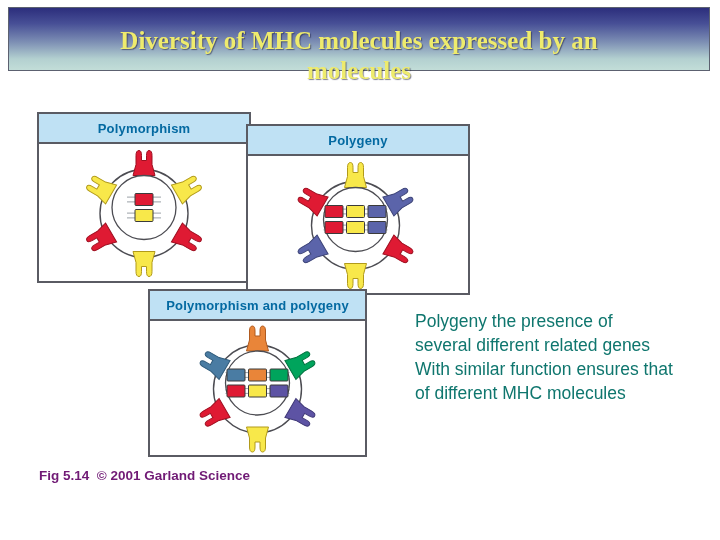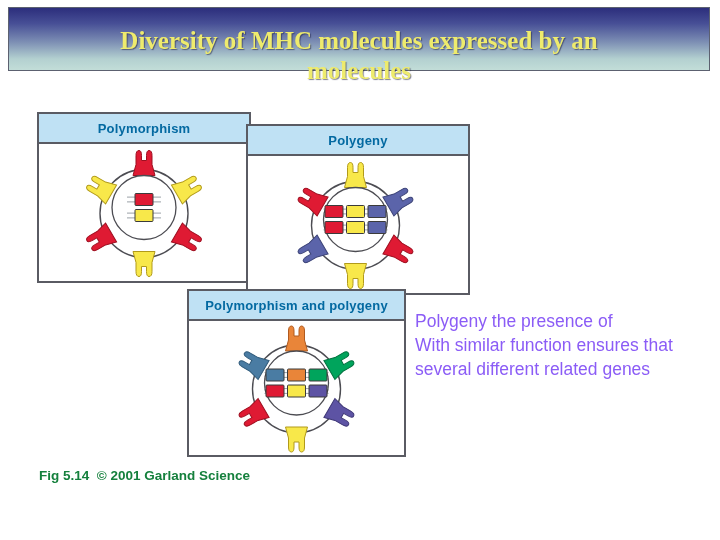--- a/index.html
+++ b/index.html
@@ -15,35 +15,35 @@
     font-family:"Liberation Serif", serif; font-weight:bold;
     font-size:25px; line-height:30px; padding-top:18px;
     color:#eeeb6d; text-shadow:1px 1px 1px rgba(25,25,60,.55);
   }
   .panel {
     position:absolute; background:#ffffff;
     border:2px solid #5a5b63; box-sizing:border-box;
   }
   #panel-0 { left:37px;  top:112px; width:214px; height:171px; }
   #panel-1 { left:246px; top:112px; width:224px; height:171px;margin-top:12px; }
-  #panel-2 { left:148px; top:289px; width:219px; height:168px;margin-left:39px; }
+  #panel-2 { left:148px; top:289px; width:219px; height:168px; }
   .panel-header {
     height:28px; background:#bfe1f4; border-bottom:2px solid #5a5b63;
     display:flex; align-items:center; justify-content:center;
     font-weight:bold; font-size:13px; color:#0369a1; letter-spacing:.2px;
   }
   .panel-body { position:absolute; left:0; right:0; top:30px; bottom:0; }
   .panel-body svg { position:absolute; left:0; top:0; }
   .note {
     position:absolute; left:415px; top:309px;
-    font-size:17.5px; line-height:24px; color:#8b5cf6;
+    font-size:17.5px; line-height:24px; color:#0f766e;
   }
   .caption {
     position:absolute; left:39px; top:468px;
-    font-size:13.5px; font-weight:bold; color:#15803d; white-space:pre;
+    font-size:13.5px; font-weight:bold; color:#701a75; white-space:pre;
   }
 </style>
 </head>
 <body>
 
 <div class="banner">
   <div>Diversity of MHC molecules expressed by an</div>
   <div>molecules</div>
 </div>
 
@@ -122,17 +122,18 @@
         <line x1="75.5" y1="72.4" x2="139.5" y2="72.4" stroke="#9aa0a6" stroke-width="1"></line>
         <rect x="77" y="64" width="18" height="12" rx="1" fill="#df1a33" stroke="#3b3b3b" stroke-width="1"></rect>
         <rect x="98.5" y="64" width="18" height="12" rx="1" fill="#f8e84a" stroke="#3b3b3b" stroke-width="1"></rect>
         <rect x="120" y="64" width="18" height="12" rx="1" fill="#5d53a4" stroke="#3b3b3b" stroke-width="1"></rect>
       </svg>
   </div>
 </section>
 
 <div class="note">
   <div>Polygeny the presence of</div>
+  <div>several different related genes</div>
   <div>With similar function ensures that</div>
-  <div>several different related genes</div>
+  <div>of different MHC molecules</div>
 </div>
 
 <div class="caption">Fig 5.14  © 2001 Garland Science</div>
 
 </body></html>

